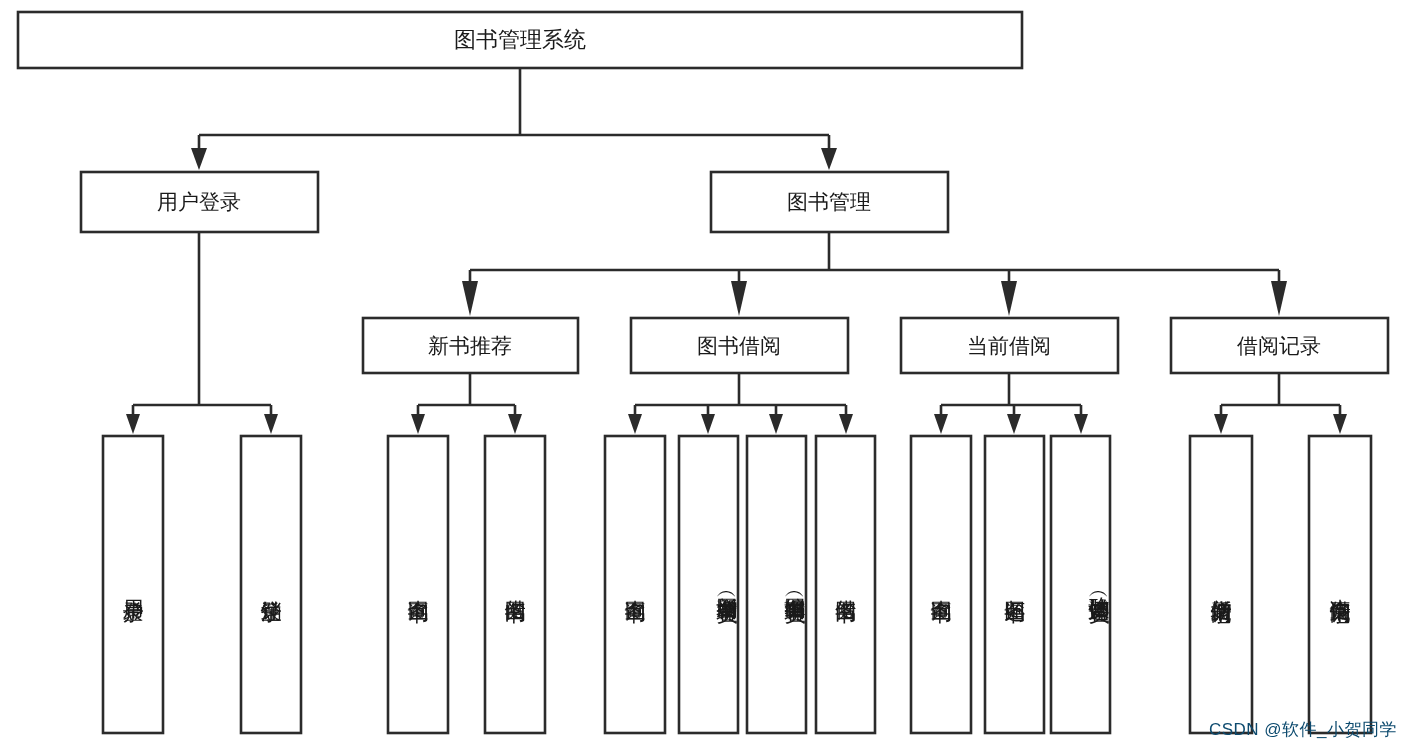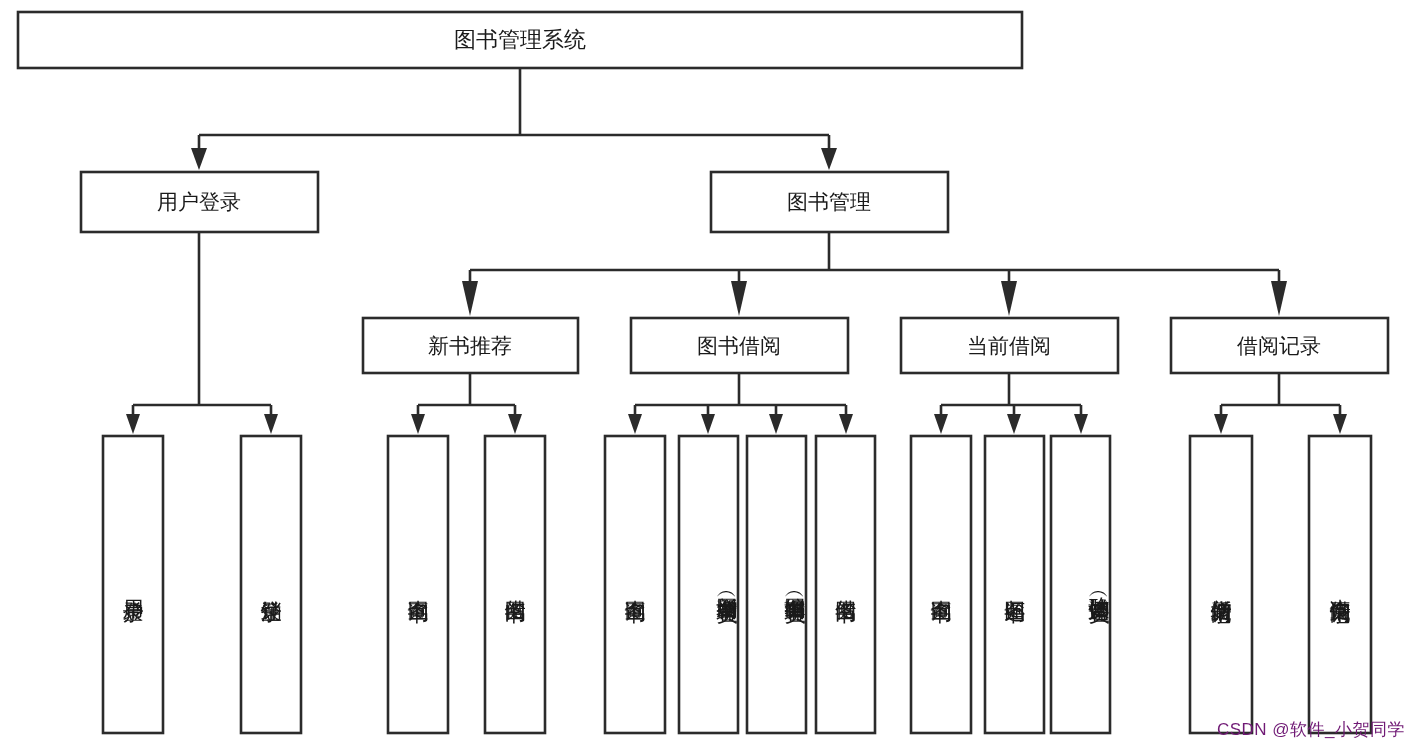--- a/index.html
+++ b/index.html
@@ -59,25 +59,25 @@
     font-size: 21px;
     line-height: 1.06;
     color: #1a1a1a;
     letter-spacing: 1px;
     pointer-events: none;
     text-align: center;
     white-space: nowrap;
   }
   .watermark {
     position: absolute;
-    right: 0;
+    right: 8px;
     bottom: 6px;
     font-family: "Liberation Sans", "DejaVu Sans", sans-serif;
     font-size: 17px;
-    color: #701a75;
+    color: #0c4a6e;
     letter-spacing: 0.5px;
     white-space: nowrap;
   }
 </style>
 </head>
 <body>
 
 <svg id="diagram" viewBox="0 0 1405 747" xmlns="http://www.w3.org/2000/svg">
 
   <g>

